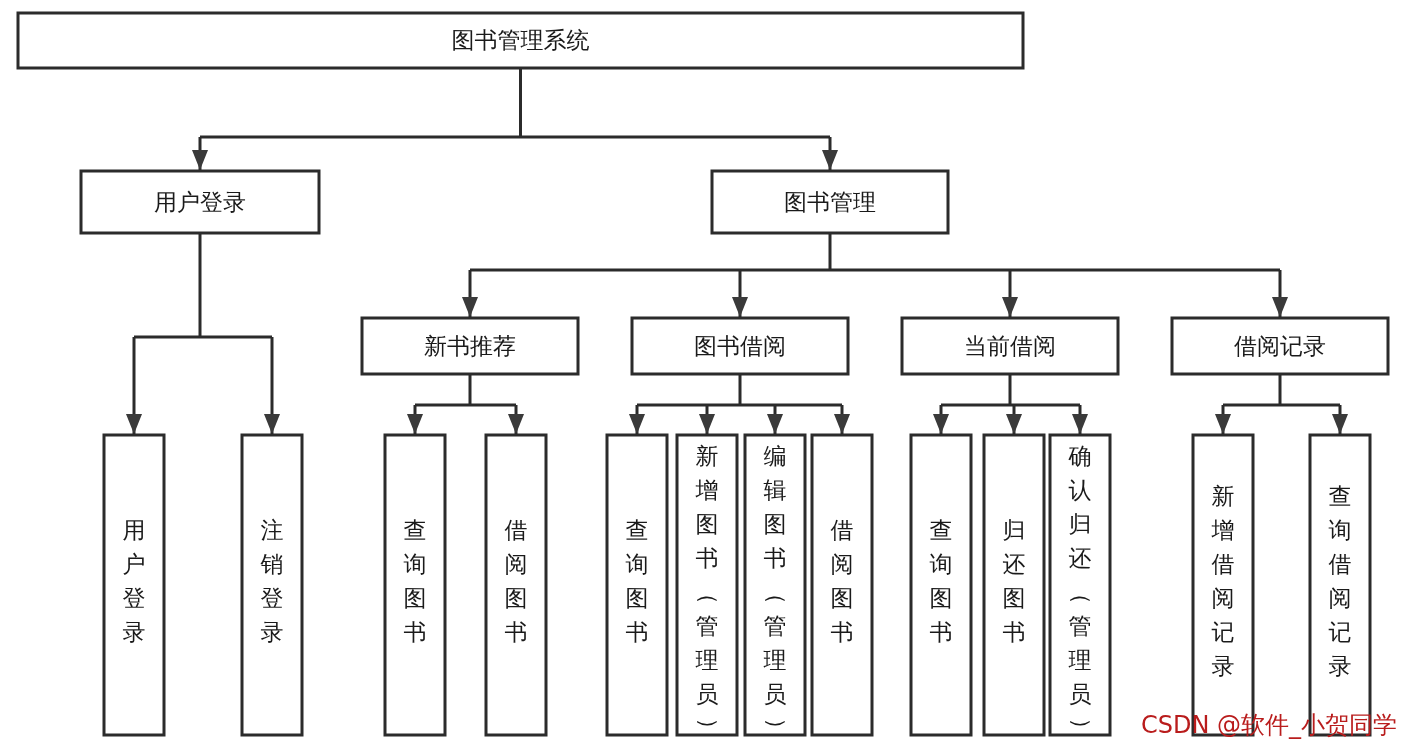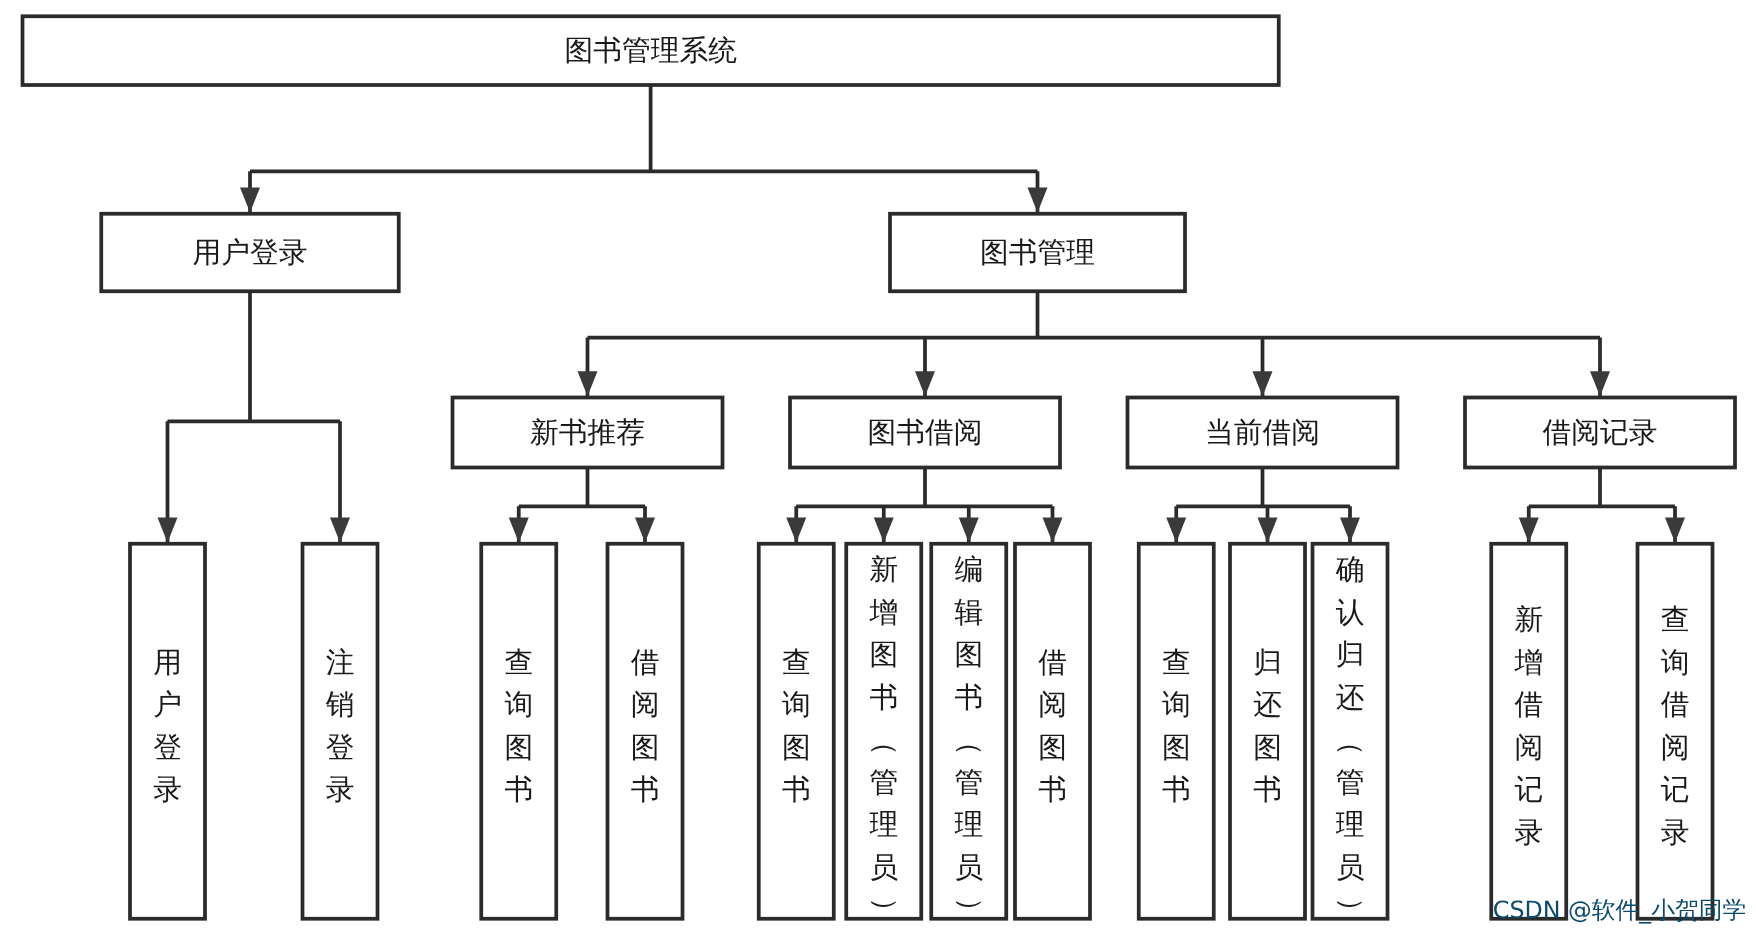--- a/index.html
+++ b/index.html
@@ -55,22 +55,22 @@
   }
   .label-v {
     font-size: 23px;
     letter-spacing: 0px;
   }
   .watermark {
     position: absolute;
     right: 8px;
     bottom: 6px;
     font-family: "DejaVu Sans", "Liberation Sans", sans-serif;
-    font-size: 19px;
-    color: #0c4a6e;
+    font-size: 24px;
+    color: #b91c1c;
     white-space: nowrap;
     user-select: none;
     pointer-events: none;
   }
 </style>
 </head>
 <body>
 
 <div id="diagram-root">
   <svg class="diagram-canvas" viewBox="0 0 1405 747">

